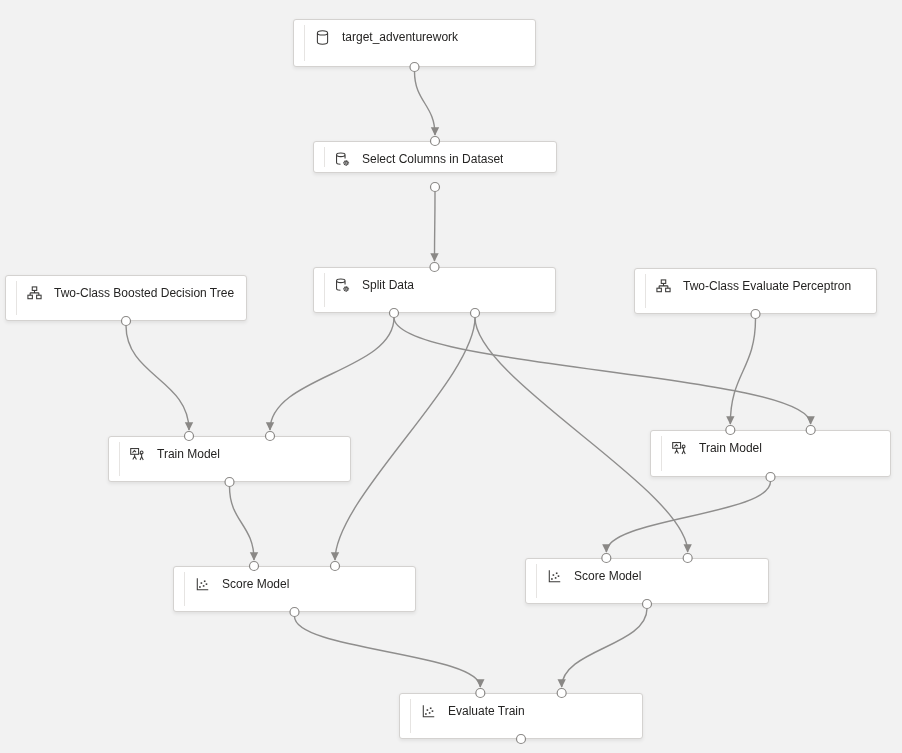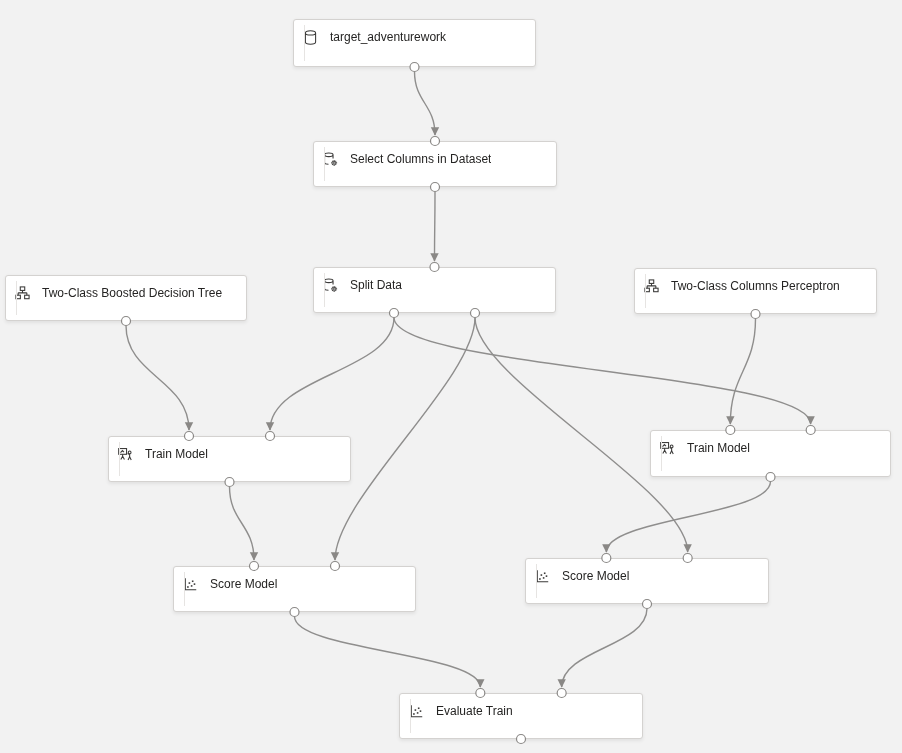--- a/index.html
+++ b/index.html
@@ -23,21 +23,21 @@
     box-sizing:border-box;
     cursor:pointer;
     z-index:1;
   }
   .node-strip{
     position:absolute;left:10px;top:5px;bottom:5px;width:0;
     border-left:1px solid #e6e4e2;
   }
   .node-row{
     display:flex;align-items:center;
-    padding:9px 10px 0 8px;
+    padding:9px 10px 0 20px;
   }
   .node-icon{width:17px;height:17px;flex:0 0 17px;margin-right:11px;display:block;}
   .node-label{
     font-size:12px;color:#252423;line-height:15px;
     white-space:nowrap;overflow:hidden;text-overflow:ellipsis;
   }
 </style>
 </head>
 <body>
 
@@ -65,21 +65,21 @@
       <div class="node-strip"></div>
       <div class="node-row">
         <svg viewBox="0 0 16 16" class="node-icon">
           <g fill="none" stroke="#3b3a39" stroke-width="1">
             <path d="M3.2 3.7 C3.2 2.5 5.4 1.7 8 1.7 C10.6 1.7 12.8 2.5 12.8 3.7 C12.8 4.9 10.6 5.7 8 5.7 C5.4 5.7 3.2 4.9 3.2 3.7 Z M3.2 3.7 V12.3 C3.2 13.5 5.4 14.3 8 14.3 C10.6 14.3 12.8 13.5 12.8 12.3 V3.7"></path>
           </g>
         </svg>
         <span class="node-label">target_adventurework</span>
       </div>
     </div>
-    <div class="node" style="left: 313px; top: 141px; width: 244px; height: 46px;">
+    <div class="node" style="left: 313px; top: 141px; width: 244px; height: 32px;">
       <div class="node-strip"></div>
       <div class="node-row">
         <svg viewBox="0 0 16 16" class="node-icon">
           <g fill="none" stroke="#3b3a39" stroke-width="1">
             <path d="M2.4 3.6 C2.4 2.6 4.2 1.9 6.4 1.9 C8.6 1.9 10.4 2.6 10.4 3.6 C10.4 4.6 8.6 5.3 6.4 5.3 C4.2 5.3 2.4 4.6 2.4 3.6 Z M2.4 3.6 V10.9 C2.4 11.8 4 12.5 6.1 12.5 M10.4 3.6 V7"></path>
             <circle cx="11.4" cy="11.2" r="1.2"></circle>
             <path d="M11.4 8.4 v1 M11.4 13 v1 M8.6 11.2 h1 M13.2 11.2 h1 M9.5 9.3 l.7 .7 M12.6 12.4 l.7 .7 M13.3 9.3 l-.7 .7 M10.2 12.4 l-.7 .7"></path>
           </g>
         </svg>
         <span class="node-label">Select Columns in Dataset</span>
@@ -116,21 +116,21 @@
       <div class="node-strip"></div>
       <div class="node-row">
         <svg viewBox="0 0 16 16" class="node-icon">
           <g fill="none" stroke="#3b3a39" stroke-width="1">
             <rect x="5.9" y="1.8" width="4.2" height="3.3"></rect>
             <path d="M8 5.1 V7.4 M3.9 7.4 H12.1 M3.9 7.4 V9.6 M12.1 7.4 V9.6"></path>
             <rect x="1.8" y="9.6" width="4.2" height="3.3"></rect>
             <rect x="10" y="9.6" width="4.2" height="3.3"></rect>
           </g>
         </svg>
-        <span class="node-label">Two-Class Columns Perceptron</span>
+        <span class="node-label">Two-Class Evaluate Perceptron</span>
       </div>
     </div>
     <div class="node" style="left: 108px; top: 436px; width: 243px; height: 46px;">
       <div class="node-strip"></div>
       <div class="node-row">
         <svg viewBox="0 0 16 16" class="node-icon">
           <g fill="none" stroke="#3b3a39" stroke-width="1">
             <rect x="1.6" y="2.4" width="7.4" height="5.4"></rect>
             <path d="M3.3 6.2 L5.1 4.3 L6.6 5.7 M5.3 7.8 V9.6 M5.3 9.6 L3.6 12.8 M5.3 9.6 L7 12.8"></path>
             <circle cx="11.9" cy="6" r="1.3"></circle>

